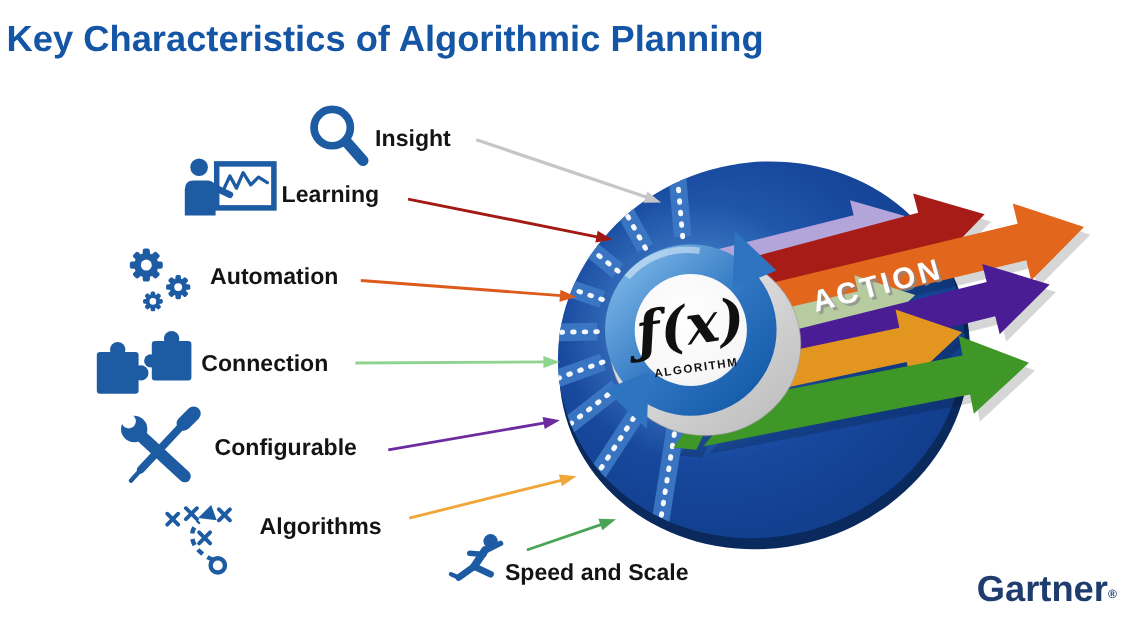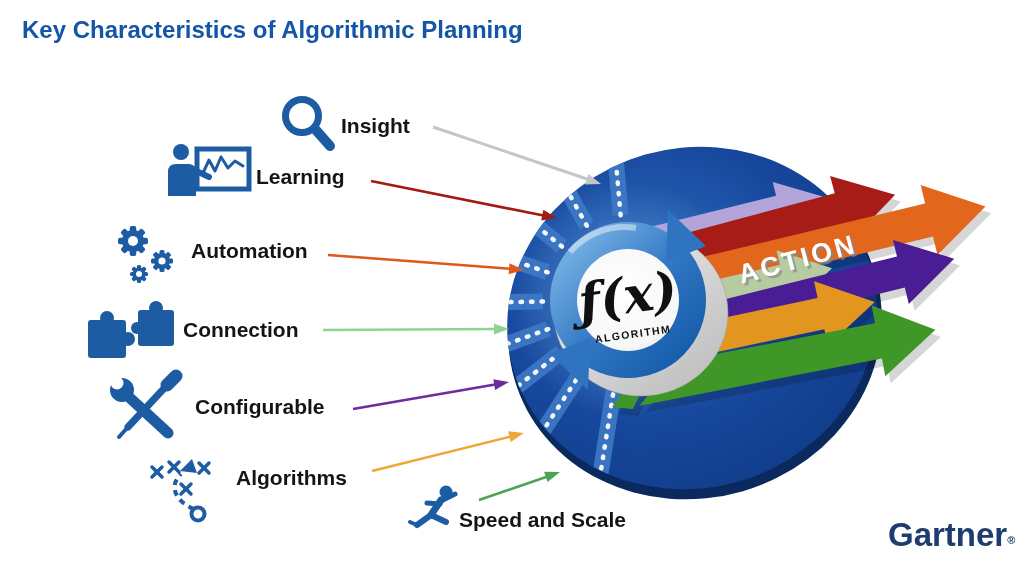--- a/index.html
+++ b/index.html
@@ -1,18 +1,18 @@
 <!DOCTYPE html>
 <html><head>
 <meta charset="utf-8">
 <style>
   html,body{margin:0;padding:0;background:#fff;}
   .stage{position:relative;width:1024px;height:570px;background:#ffffff;overflow:hidden;
          font-family:"Liberation Sans", sans-serif;}
-  .title{position:absolute;left:22px;top:16px;margin:0;font-size:24px;font-weight:bold;
+  .title{position:absolute;left:6px;top:16px;margin:0;font-size:33px;font-weight:bold;
          color:#1456a5;letter-spacing:0;}
   svg{position:absolute;left:0;top:0;}
   .char-label{font-size:21px;font-weight:bold;fill:#141414;}
   .ic-fill{fill:#1d5ba3;}
   .ic-stroke{stroke:#1d5ba3;fill:none;}
   .action-text{font-size:27px;font-weight:bold;letter-spacing:3px;}
   .fx-text{font-family:"DejaVu Serif", serif;font-style:italic;font-weight:bold;font-size:50px;fill:#101010;}
   .algo-text{font-size:10.5px;font-weight:bold;letter-spacing:1.5px;fill:#101010;}
   .brand-text{font-size:33px;font-weight:bold;fill:#1e3c6e;}
 </style>

